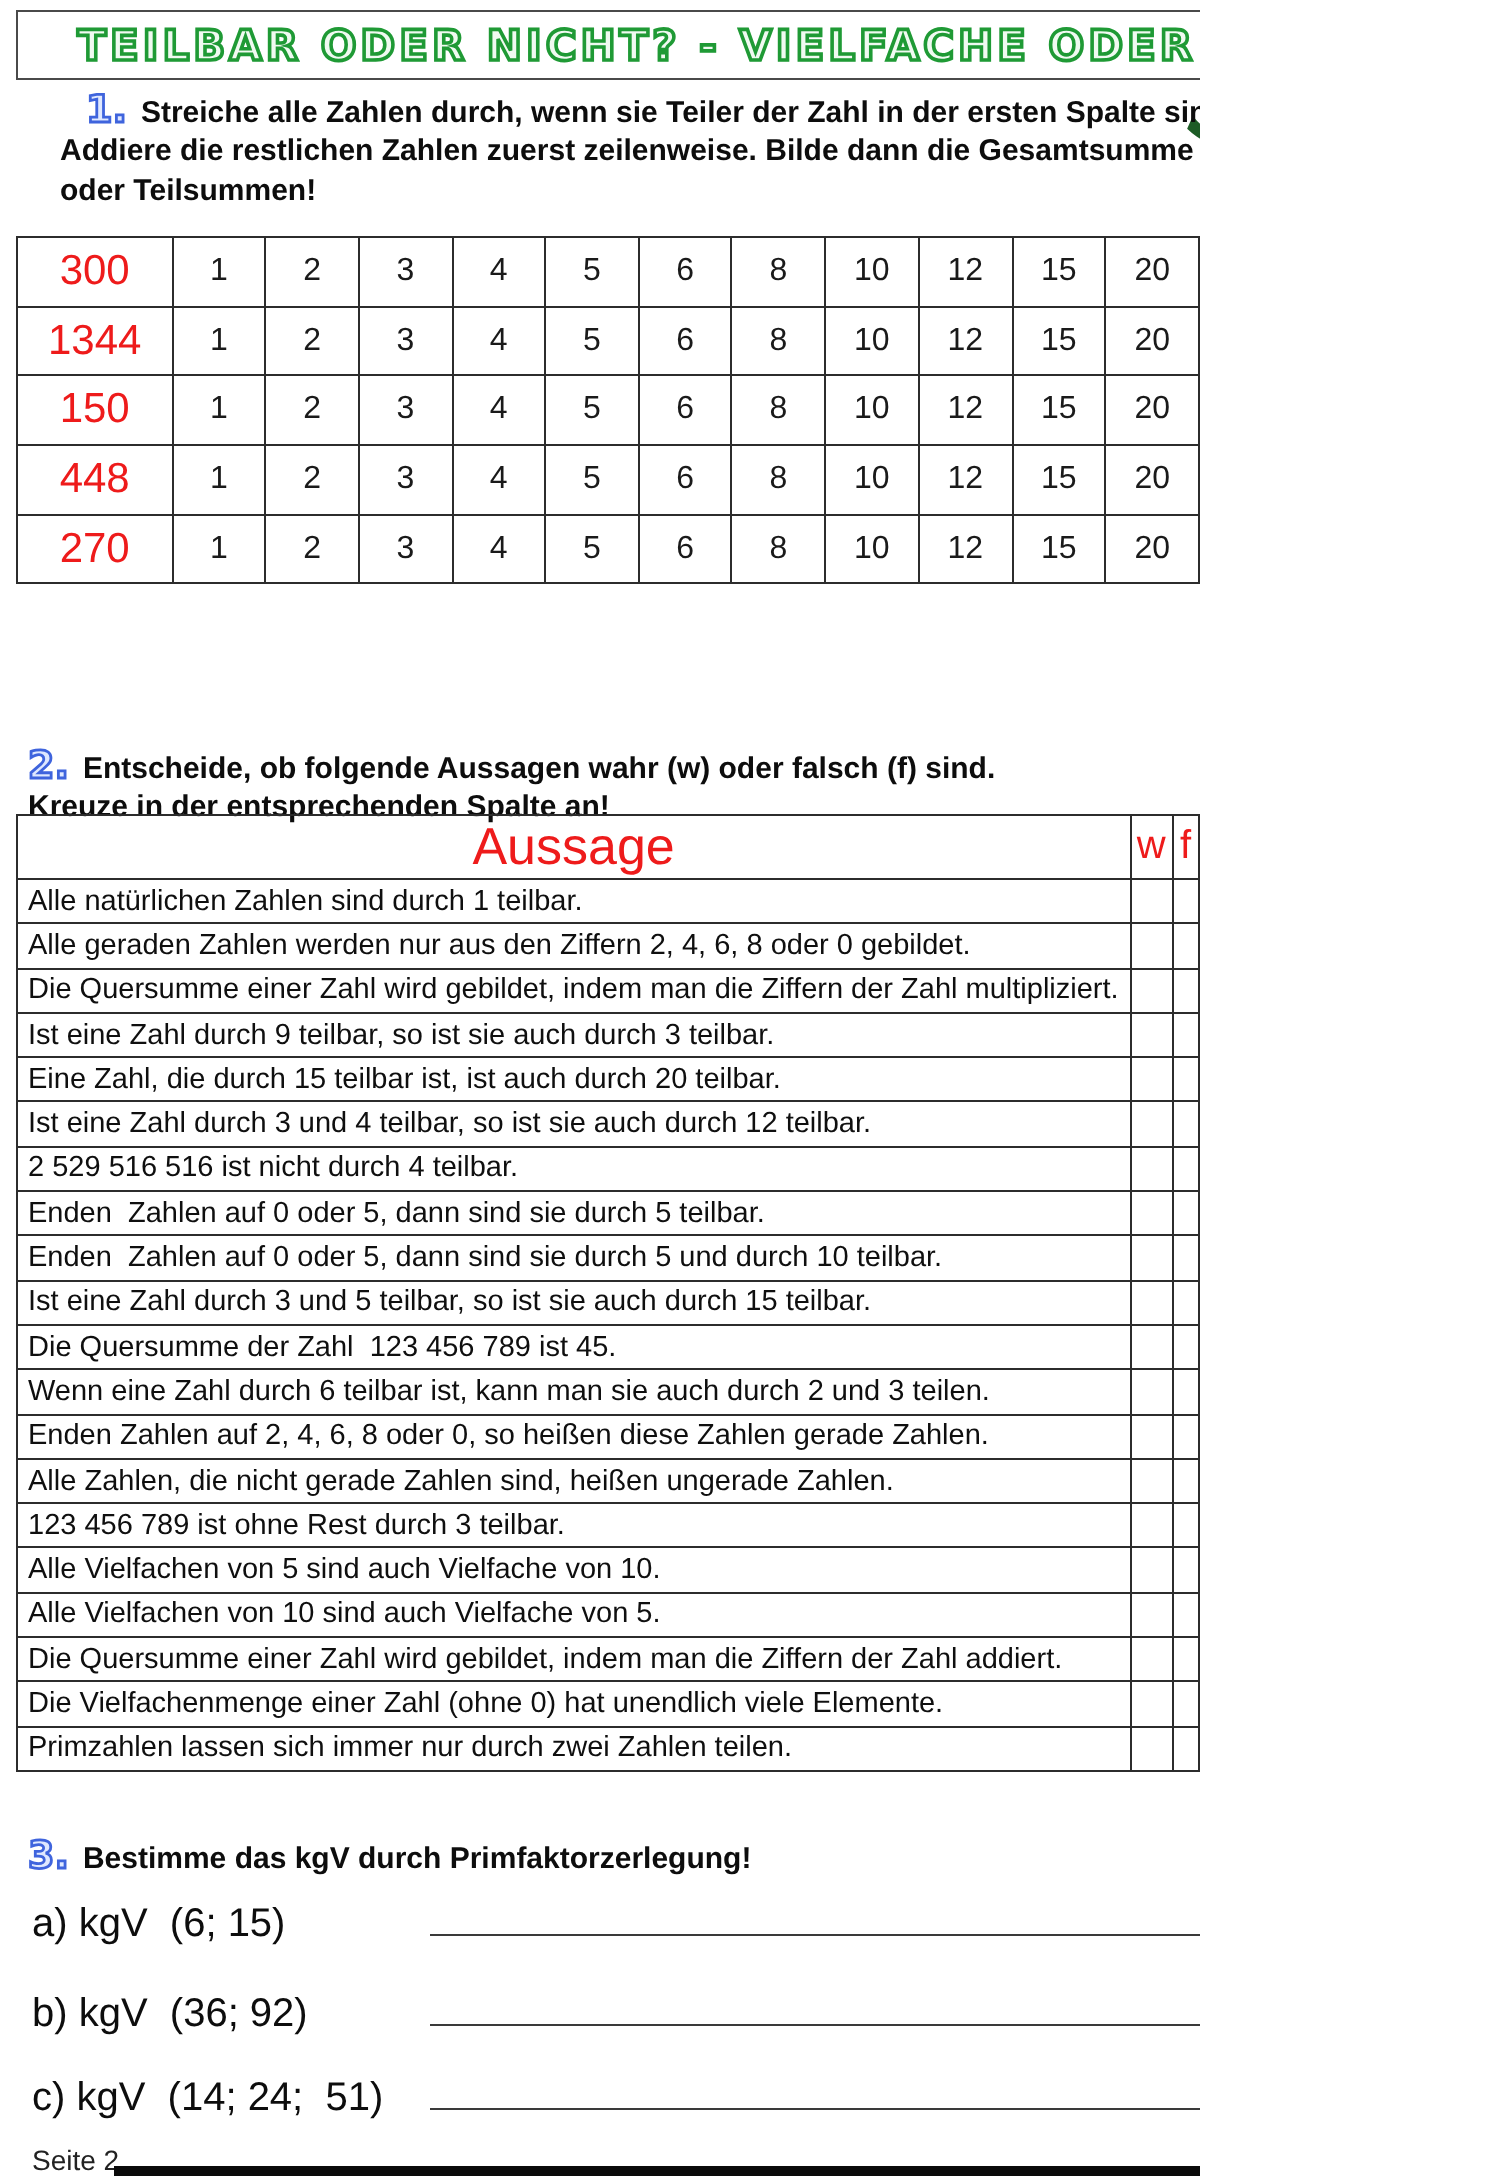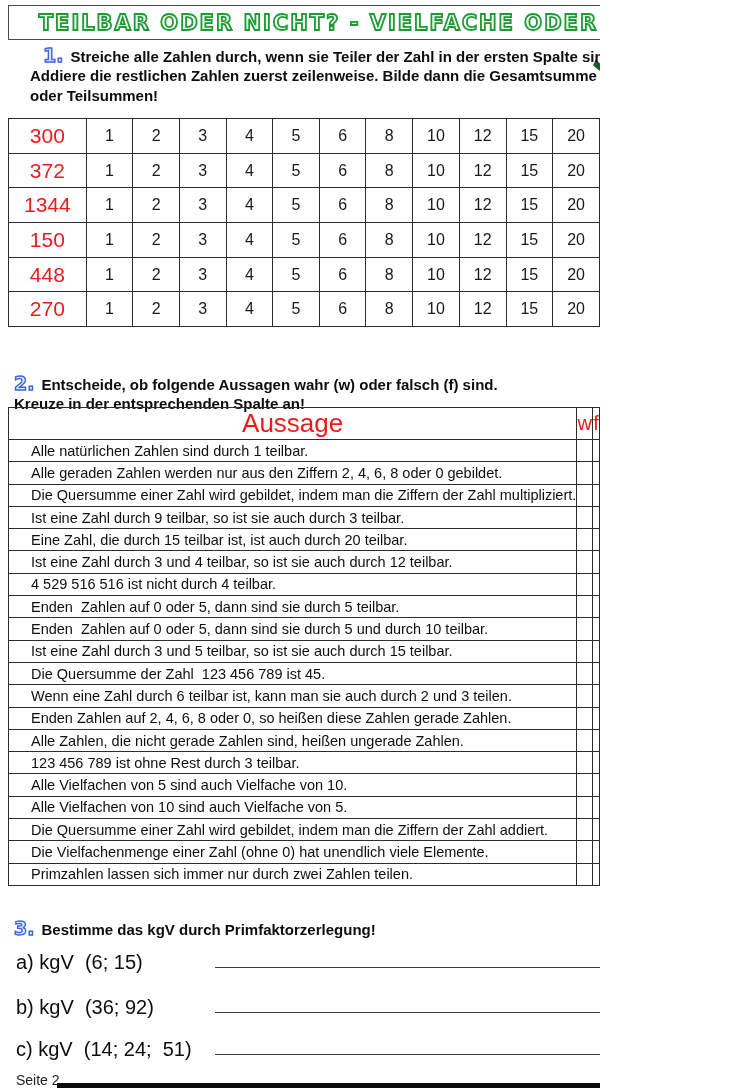--- a/index.html
+++ b/index.html
@@ -45,21 +45,21 @@
   .sumbox { width:47px; height:34.8px; border:3px solid #000; background:#fff; }
   .sumbox + .sumbox { margin-top:-3px; }
   #grand-total { position:absolute; left:602px; top:326.5px; width:70px; height:33px; border:3px solid #000; background:#fff; }
   
   #table2 { position:absolute; left:8px; top:407px; border-collapse:collapse; table-layout:fixed; border:1.6px solid #2c2c2c; }
   #table2 td, #table2 th { border:1.2px solid #2c2c2c; vertical-align:middle; }
   #table2 th.aussage { width:564px; height:31px; font-weight:normal; font-size:26px; color:#ee1b1b; text-align:center; }
   #table2 th.wf { font-weight:normal; font-size:20px; color:#ee1b1b; text-align:center; }
   #table2 th.w-col { width:29px; }
   #table2 th.f-col { width:23px; }
-  #table2 td.stmt { height:22.3px; font-size:14.5px; color:#0f0f0f; padding-left:22px; white-space:pre; overflow:hidden; }
+  #table2 td.stmt { height:22.3px; font-size:14.5px; color:#0f0f0f; padding-left:5px; white-space:pre; overflow:hidden; }
   #table2 td.chk { background:#fff; }
   
   .kgv-row { position:absolute; left:16px; width:712px; height:20px; }
   .kgv-label { position:absolute; left:0; top:0; font-size:20px; color:#0d0d0d; white-space:pre; }
   .answer-line { position:absolute; left:199px; top:16px; width:498px; border-bottom:1.6px solid #3a3a3a; height:0; }
   
   #page-number { position:absolute; left:16px; top:1072px; font-size:14px; color:#222; }
   #bottom-bar { position:absolute; left:57px; top:1083px; width:687px; height:5px; background:#0a0a0a; }
 </style>
 </head>
@@ -76,34 +76,20 @@
   <div id="task1-head" class="task-head">
     <span class="tnum">1.</span><span>Streiche alle Zahlen durch, wenn sie Teiler der Zahl in der ersten Spalte sind.</span><br>
     <span>Addiere die restlichen Zahlen zuerst zeilenweise. Bilde dann die Gesamtsumme</span><br>
     <span>oder Teilsummen!</span>
   </div>
 
   <table id="table1">
     <tbody id="t1-body">
         <tr>
           <td class="rowhead">300</td>
-          <td>1</td>
-          <td>2</td>
-          <td>3</td>
-          <td>4</td>
-          <td>5</td>
-          <td>6</td>
-          <td>8</td>
-          <td>10</td>
-          <td>12</td>
-          <td>15</td>
-          <td>20</td>
-        </tr>
-        <tr>
-          <td class="rowhead">372</td>
           <td>1</td>
           <td>2</td>
           <td>3</td>
           <td>4</td>
           <td>5</td>
           <td>6</td>
           <td>8</td>
           <td>10</td>
           <td>12</td>
           <td>15</td>
@@ -215,21 +201,21 @@
           <td class="stmt">Eine Zahl, die durch 15 teilbar ist, ist auch durch 20 teilbar.</td>
           <td class="chk"></td>
           <td class="chk"></td>
         </tr>
         <tr>
           <td class="stmt">Ist eine Zahl durch 3 und 4 teilbar, so ist sie auch durch 12 teilbar.</td>
           <td class="chk"></td>
           <td class="chk"></td>
         </tr>
         <tr>
-          <td class="stmt">4 529 516 516 ist nicht durch 4 teilbar.</td>
+          <td class="stmt">2 529 516 516 ist nicht durch 4 teilbar.</td>
           <td class="chk"></td>
           <td class="chk"></td>
         </tr>
         <tr>
           <td class="stmt">Enden  Zahlen auf 0 oder 5, dann sind sie durch 5 teilbar.</td>
           <td class="chk"></td>
           <td class="chk"></td>
         </tr>
         <tr>
           <td class="stmt">Enden  Zahlen auf 0 oder 5, dann sind sie durch 5 und durch 10 teilbar.</td>

